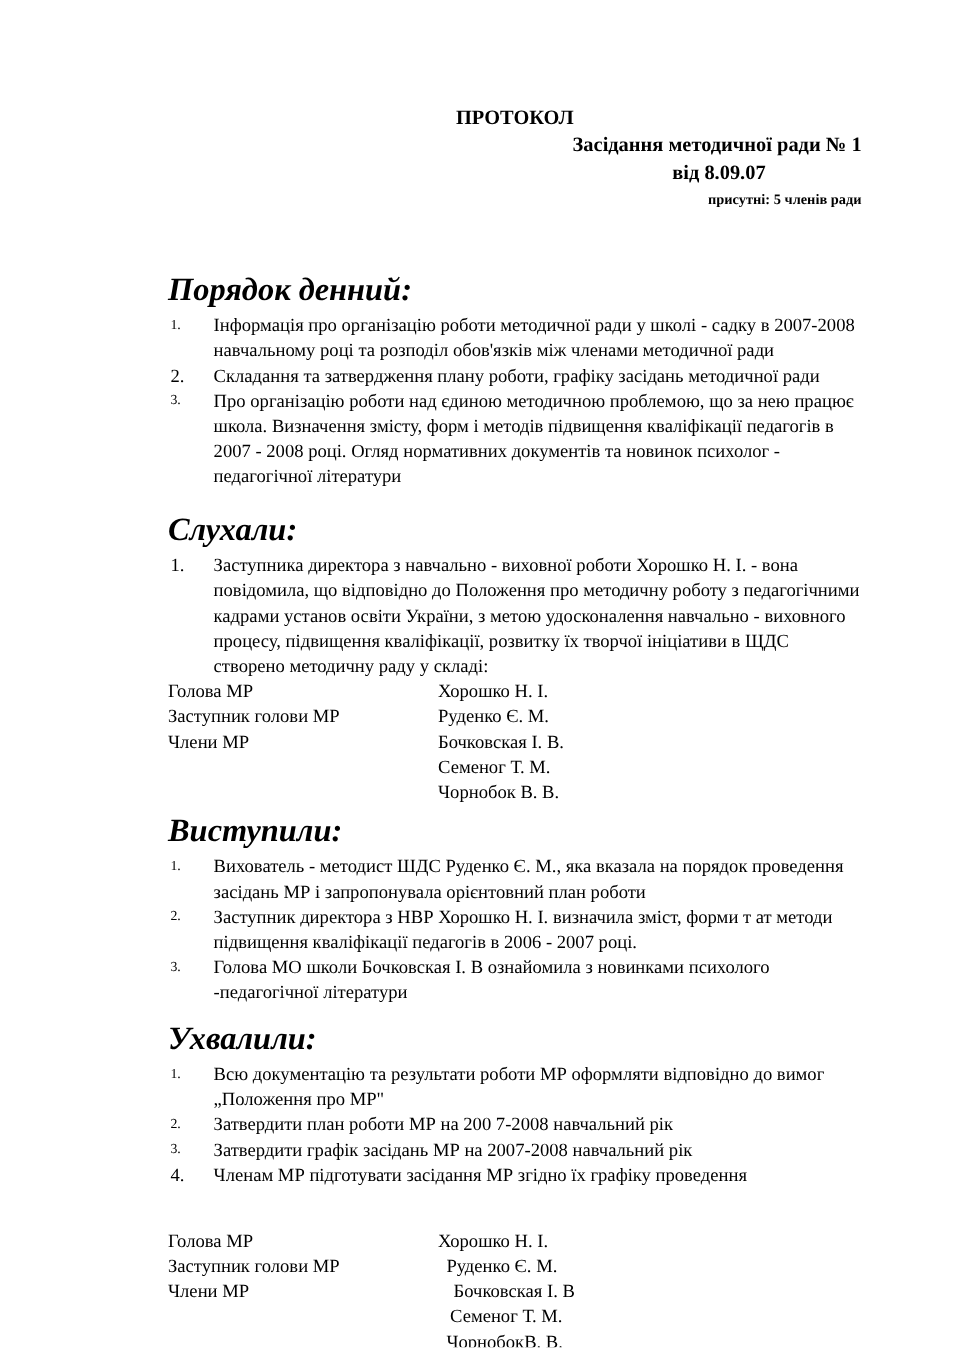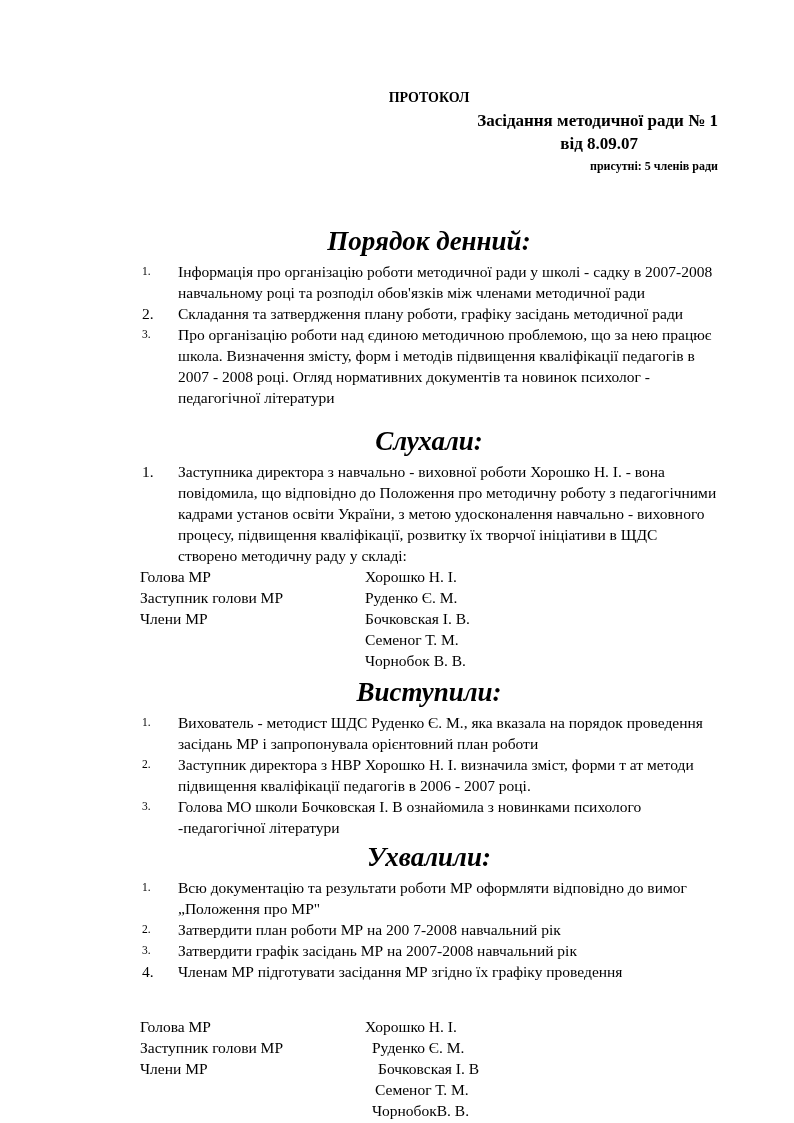--- a/index.html
+++ b/index.html
@@ -14,50 +14,49 @@
     color: #000000;
     font-family: "Liberation Serif", "DejaVu Serif", serif;
     box-sizing: border-box;
     padding: 86px 76px 20px 140px;
     overflow: hidden;
   }
   .doc-header { line-height: 23px; }
   .doc-title {
     text-align: center;
     font-weight: bold;
-    font-size: 14px;
+    font-size: 17px;
   }
   .doc-subtitle {
     text-align: right;
     font-weight: bold;
     font-size: 17px;
   }
   .doc-dateline {
     text-align: right;
     font-weight: bold;
     font-size: 17px;
     margin-right: 80px;
   }
   .doc-present {
     text-align: right;
     font-weight: bold;
     font-size: 12px;
   }
   .section-heading {
-    text-align: center;
     font-weight: bold;
     font-style: italic;
     font-size: 27px;
     line-height: 34px;
     margin: 0 0 3px 0;
   }
   .section-heading.agenda { margin-top: 46px; }
   .section-heading.heard { margin-top: 16px; }
   .section-heading.spoke { margin-top: 4px; }
-  .section-heading.resolved { margin-top: 2px; }
+  .section-heading.resolved { margin-top: 10px; }
   .num-list { }
   .list-item {
     display: flex;
     align-items: flex-start;
     font-size: 15.5px;
     line-height: 21px;
   }
   .item-num {
     flex: 0 0 26px;
     text-align: left;

